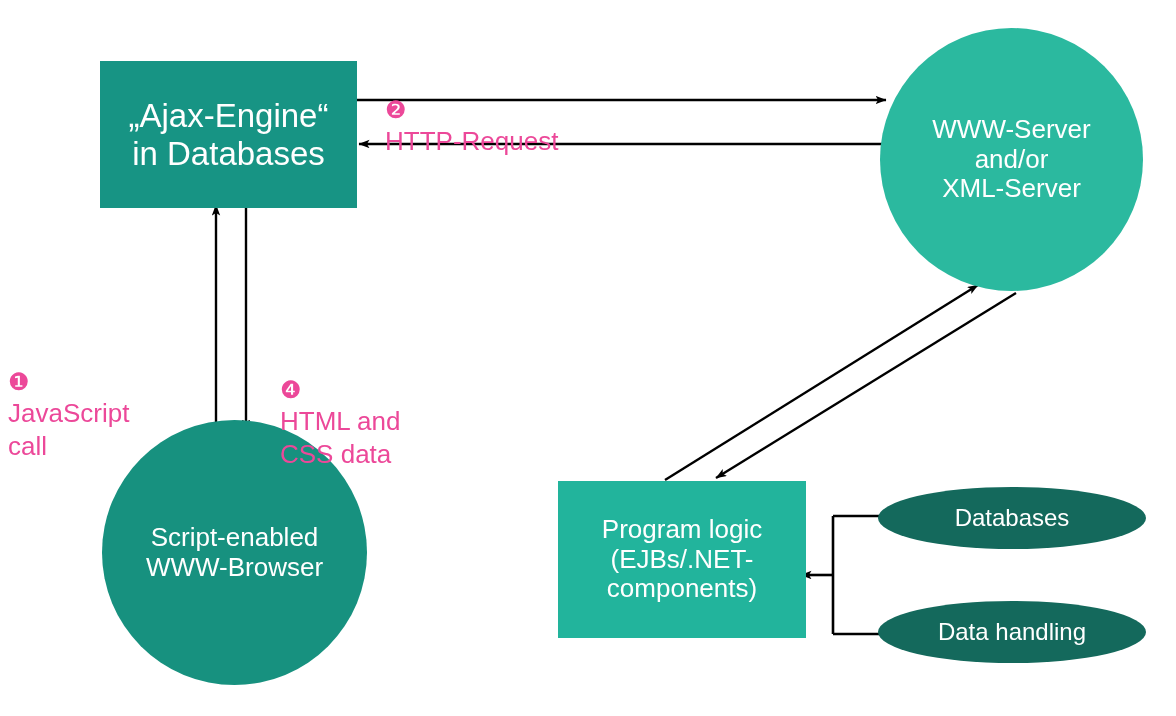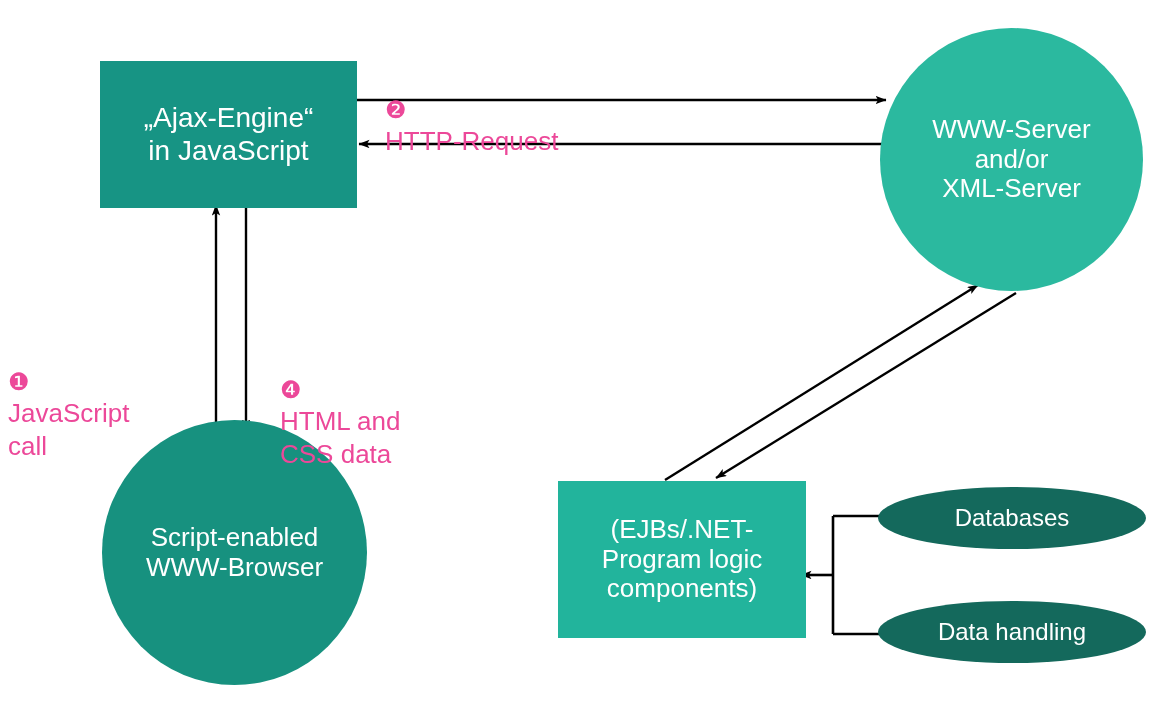--- a/index.html
+++ b/index.html
@@ -37,21 +37,21 @@
     box-sizing: border-box;
   }
 
   
   #ajax-engine {
     left: 100px;
     top: 61px;
     width: 257px;
     height: 147px;
     background: #179484;
-    font-size: 28px;
+    font-size: 33px;
   }
 
   
   #www-server {
     left: 880px;
     top: 28px;
     width: 263px;
     height: 263px;
     border-radius: 50%;
     background: #2bb99f;
@@ -148,43 +148,43 @@
     <line x1="833" y1="516" x2="898" y2="516" stroke="#000000" stroke-width="2.6" marker-end="url(#ah)"></line>
 
     <line x1="833" y1="634" x2="898" y2="634" stroke="#000000" stroke-width="2.6" marker-end="url(#ah)"></line>
 
     <line x1="833" y1="575" x2="801" y2="575" stroke="#000000" stroke-width="2.6" marker-end="url(#ah)"></line>
   </svg>
 
   <div class="node" id="ajax-engine">
     <div>
       <div>„Ajax-Engine“</div>
-      <div>in JavaScript</div>
+      <div>in Databases</div>
     </div>
   </div>
 
   <div class="node" id="www-server">
     <div>
       <div>WWW-Server</div>
       <div>and/or</div>
       <div>XML-Server</div>
     </div>
   </div>
 
   <div class="node" id="browser">
     <div>
       <div>Script-enabled</div>
       <div>WWW-Browser</div>
     </div>
   </div>
 
   <div class="node" id="program-logic">
     <div>
+      <div>Program logic</div>
       <div>(EJBs/.NET-</div>
-      <div>Program logic</div>
       <div>components)</div>
     </div>
   </div>
 
   <div class="ellipse" id="databases">
     <span>Databases</span>
   </div>
 
   <div class="ellipse" id="data-handling">
     <span>Data handling</span>

